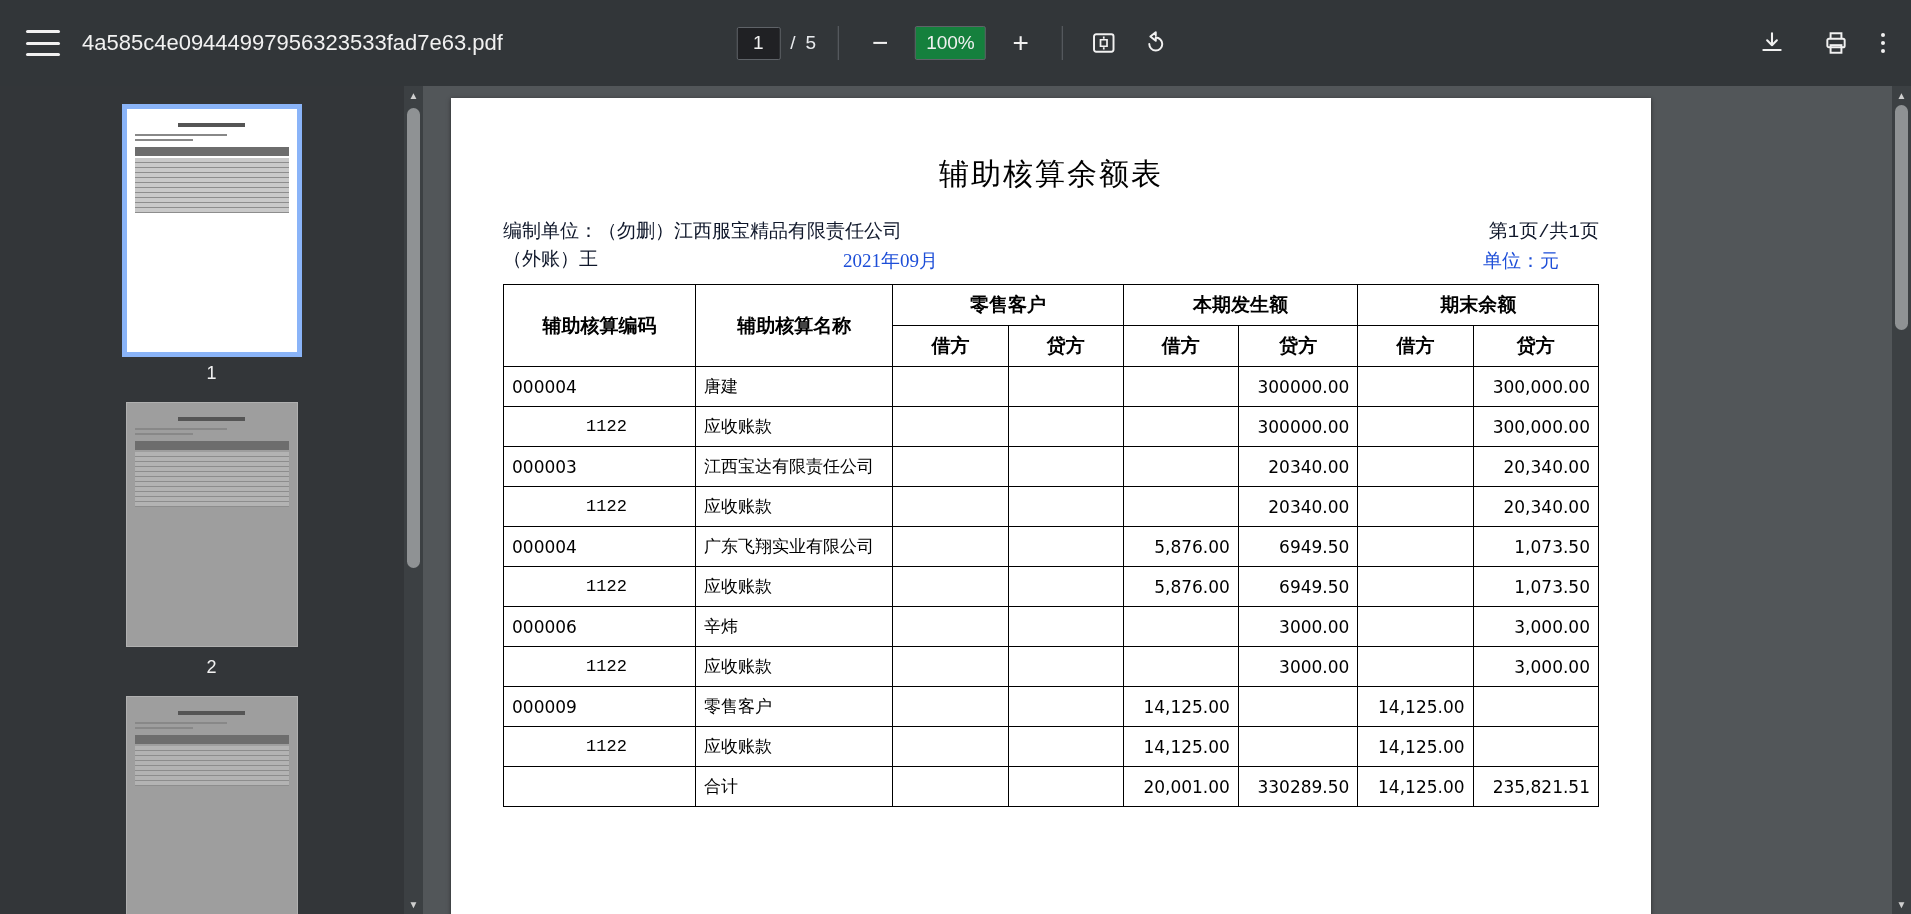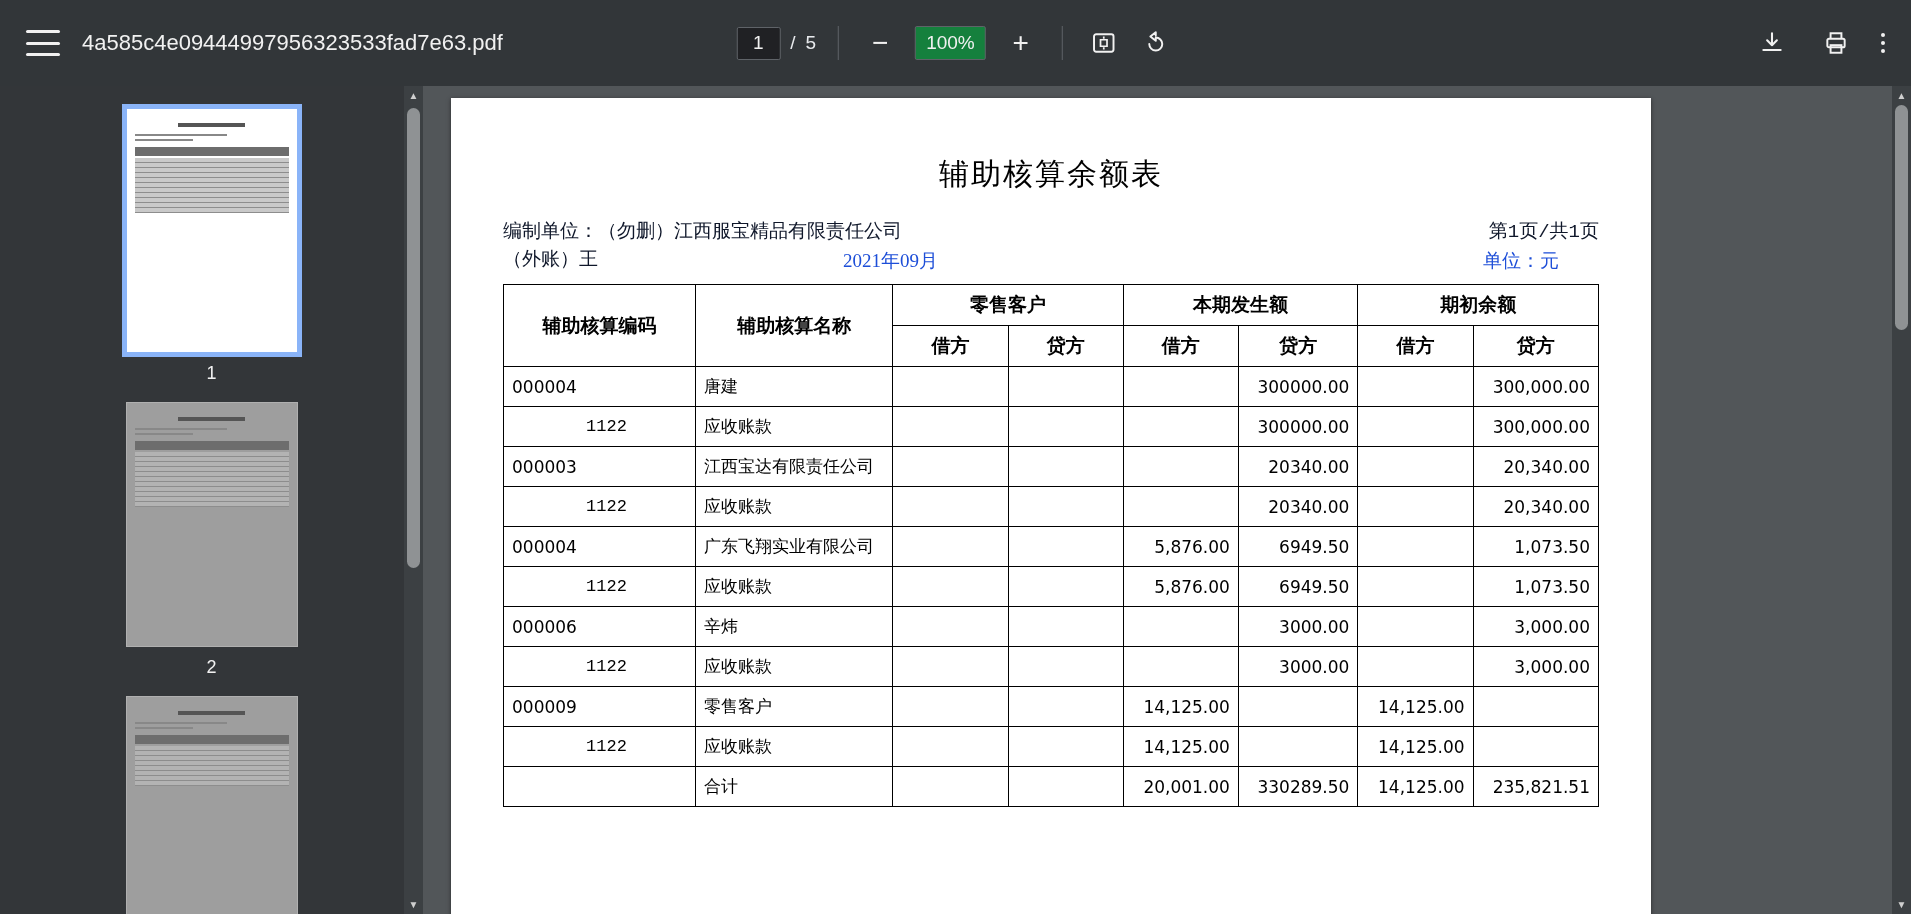--- a/index.html
+++ b/index.html
@@ -433,21 +433,21 @@
         <div>单位：元</div>
       </div>
 
       <table class="balance">
         <thead>
           <tr>
             <th rowspan="2" style="width:175px">辅助核算编码</th>
             <th rowspan="2" style="width:180px">辅助核算名称</th>
             <th colspan="2">零售客户</th>
             <th colspan="2">本期发生额</th>
-            <th colspan="2">期初余额</th>
+            <th colspan="2">期末余额</th>
           </tr>
           <tr>
             <th style="width:105px">借方</th>
             <th style="width:105px">贷方</th>
             <th style="width:105px">借方</th>
             <th style="width:105px">贷方</th>
             <th style="width:105px">借方</th>
             <th style="width:105px">贷方</th>
           </tr>
         </thead>

